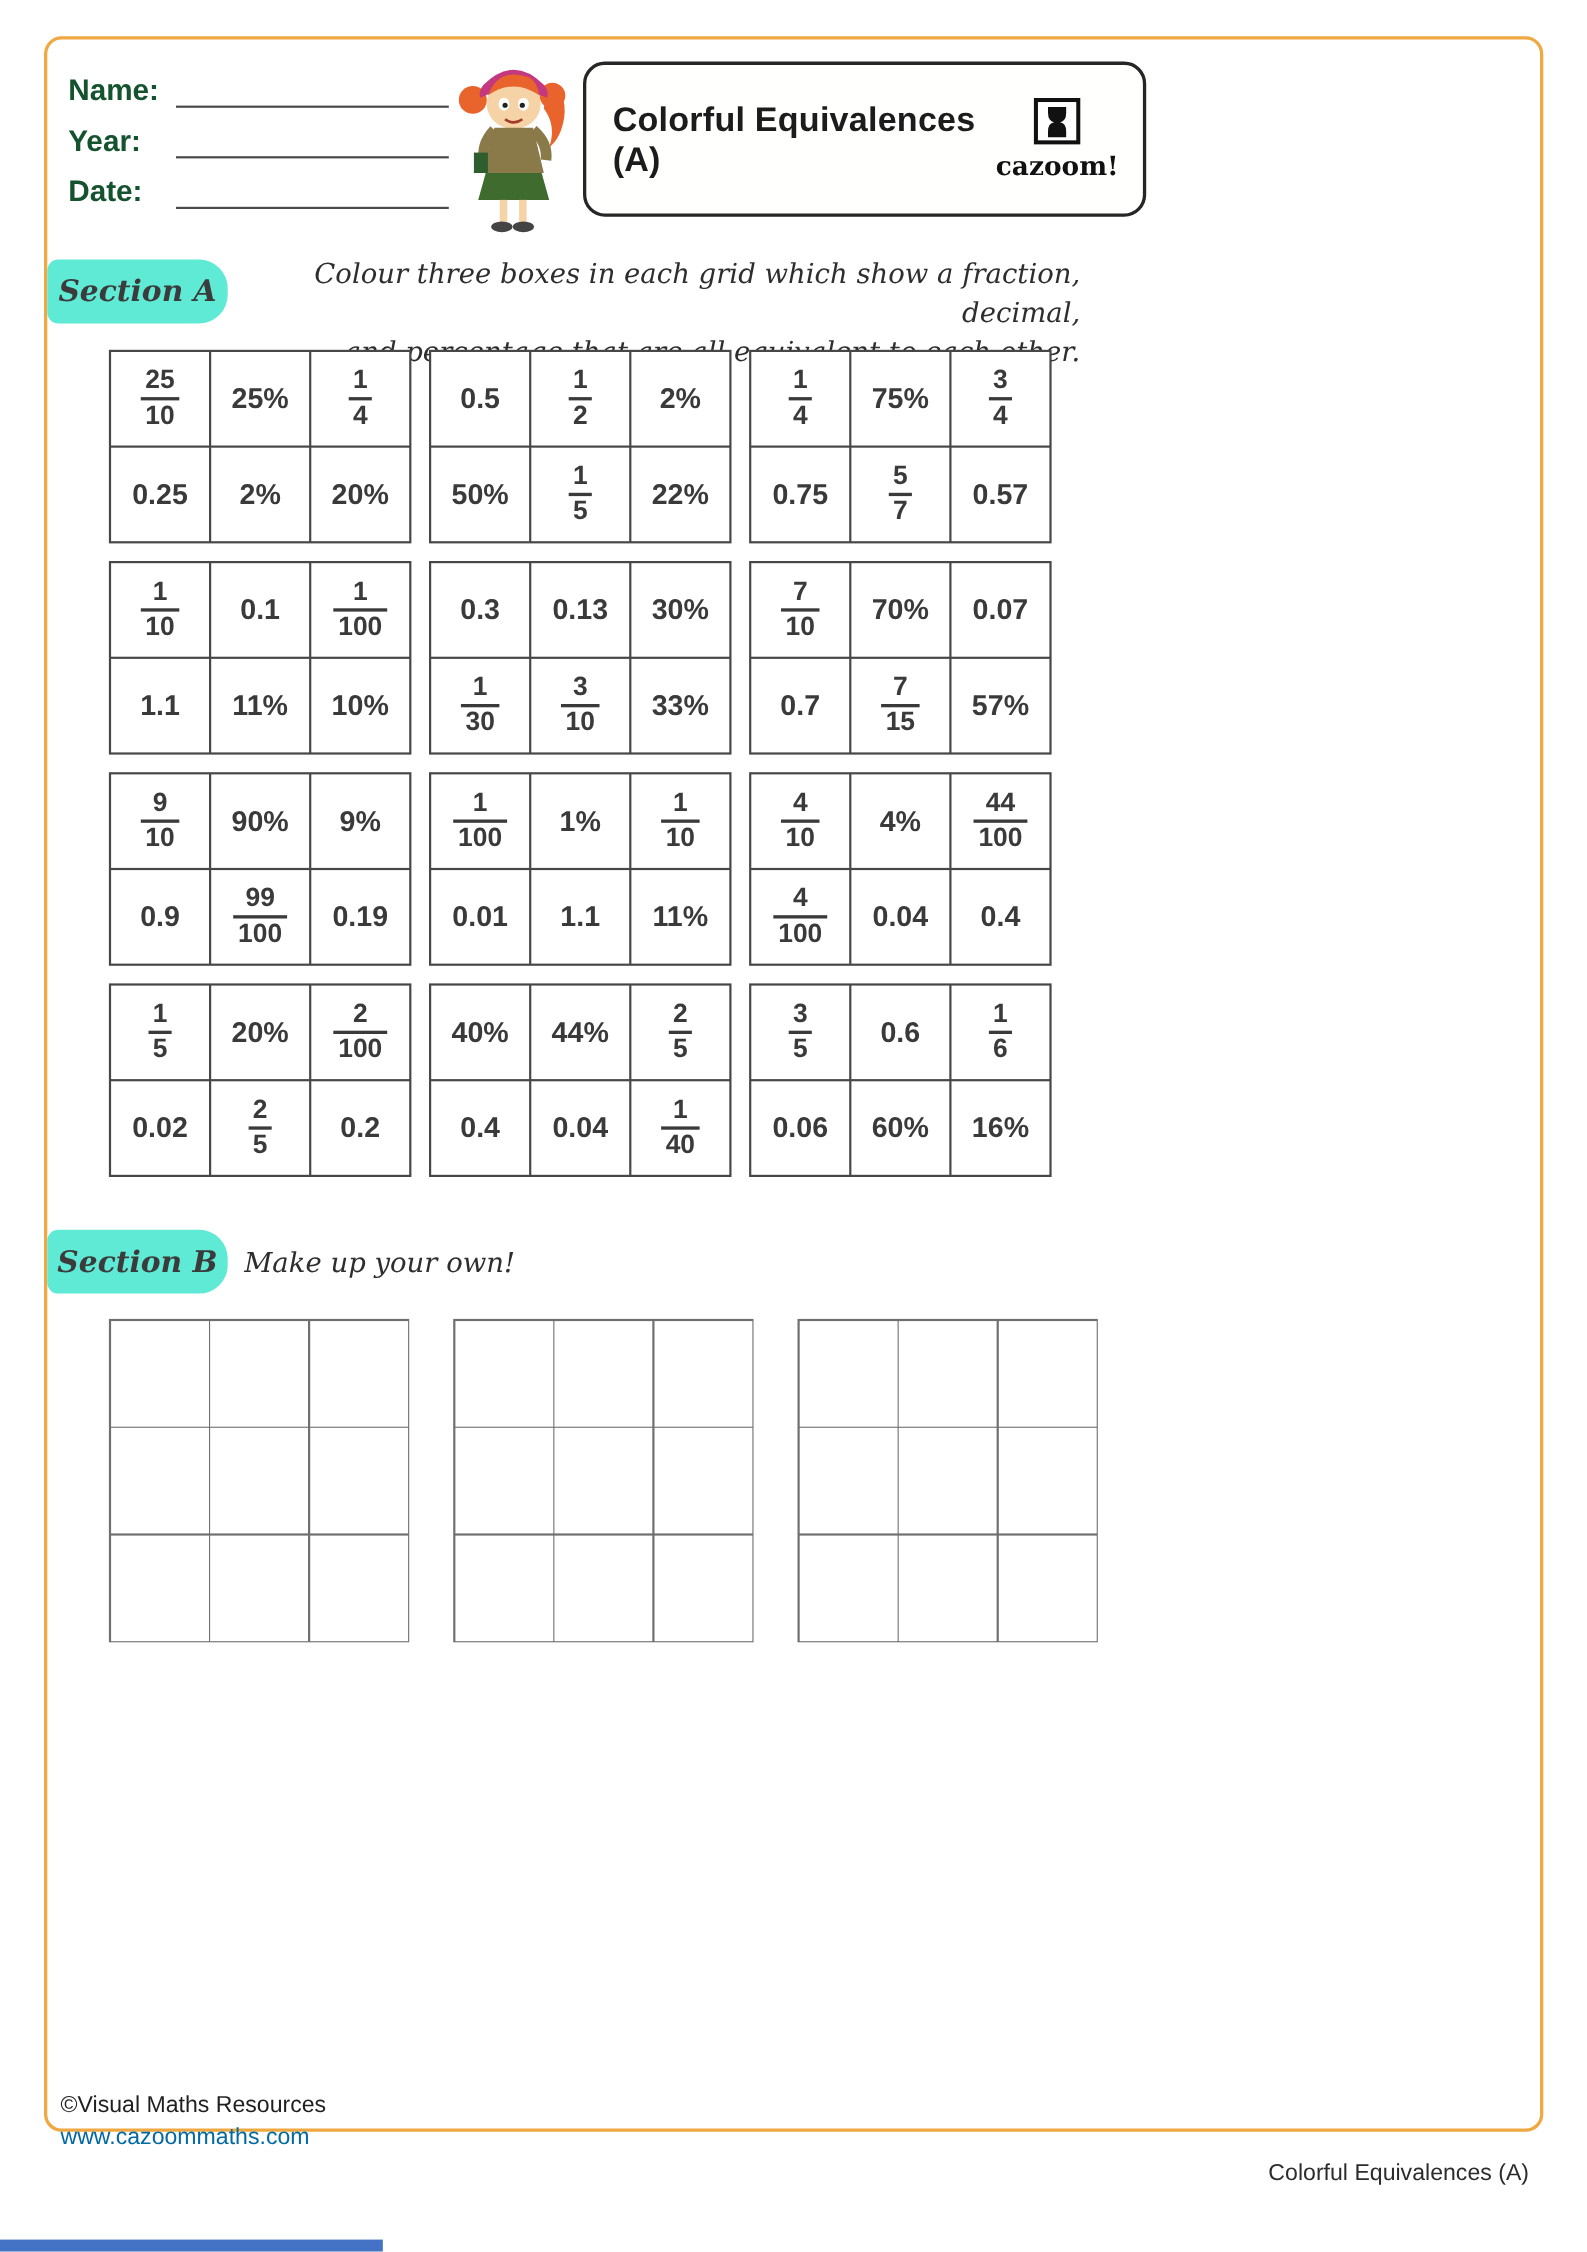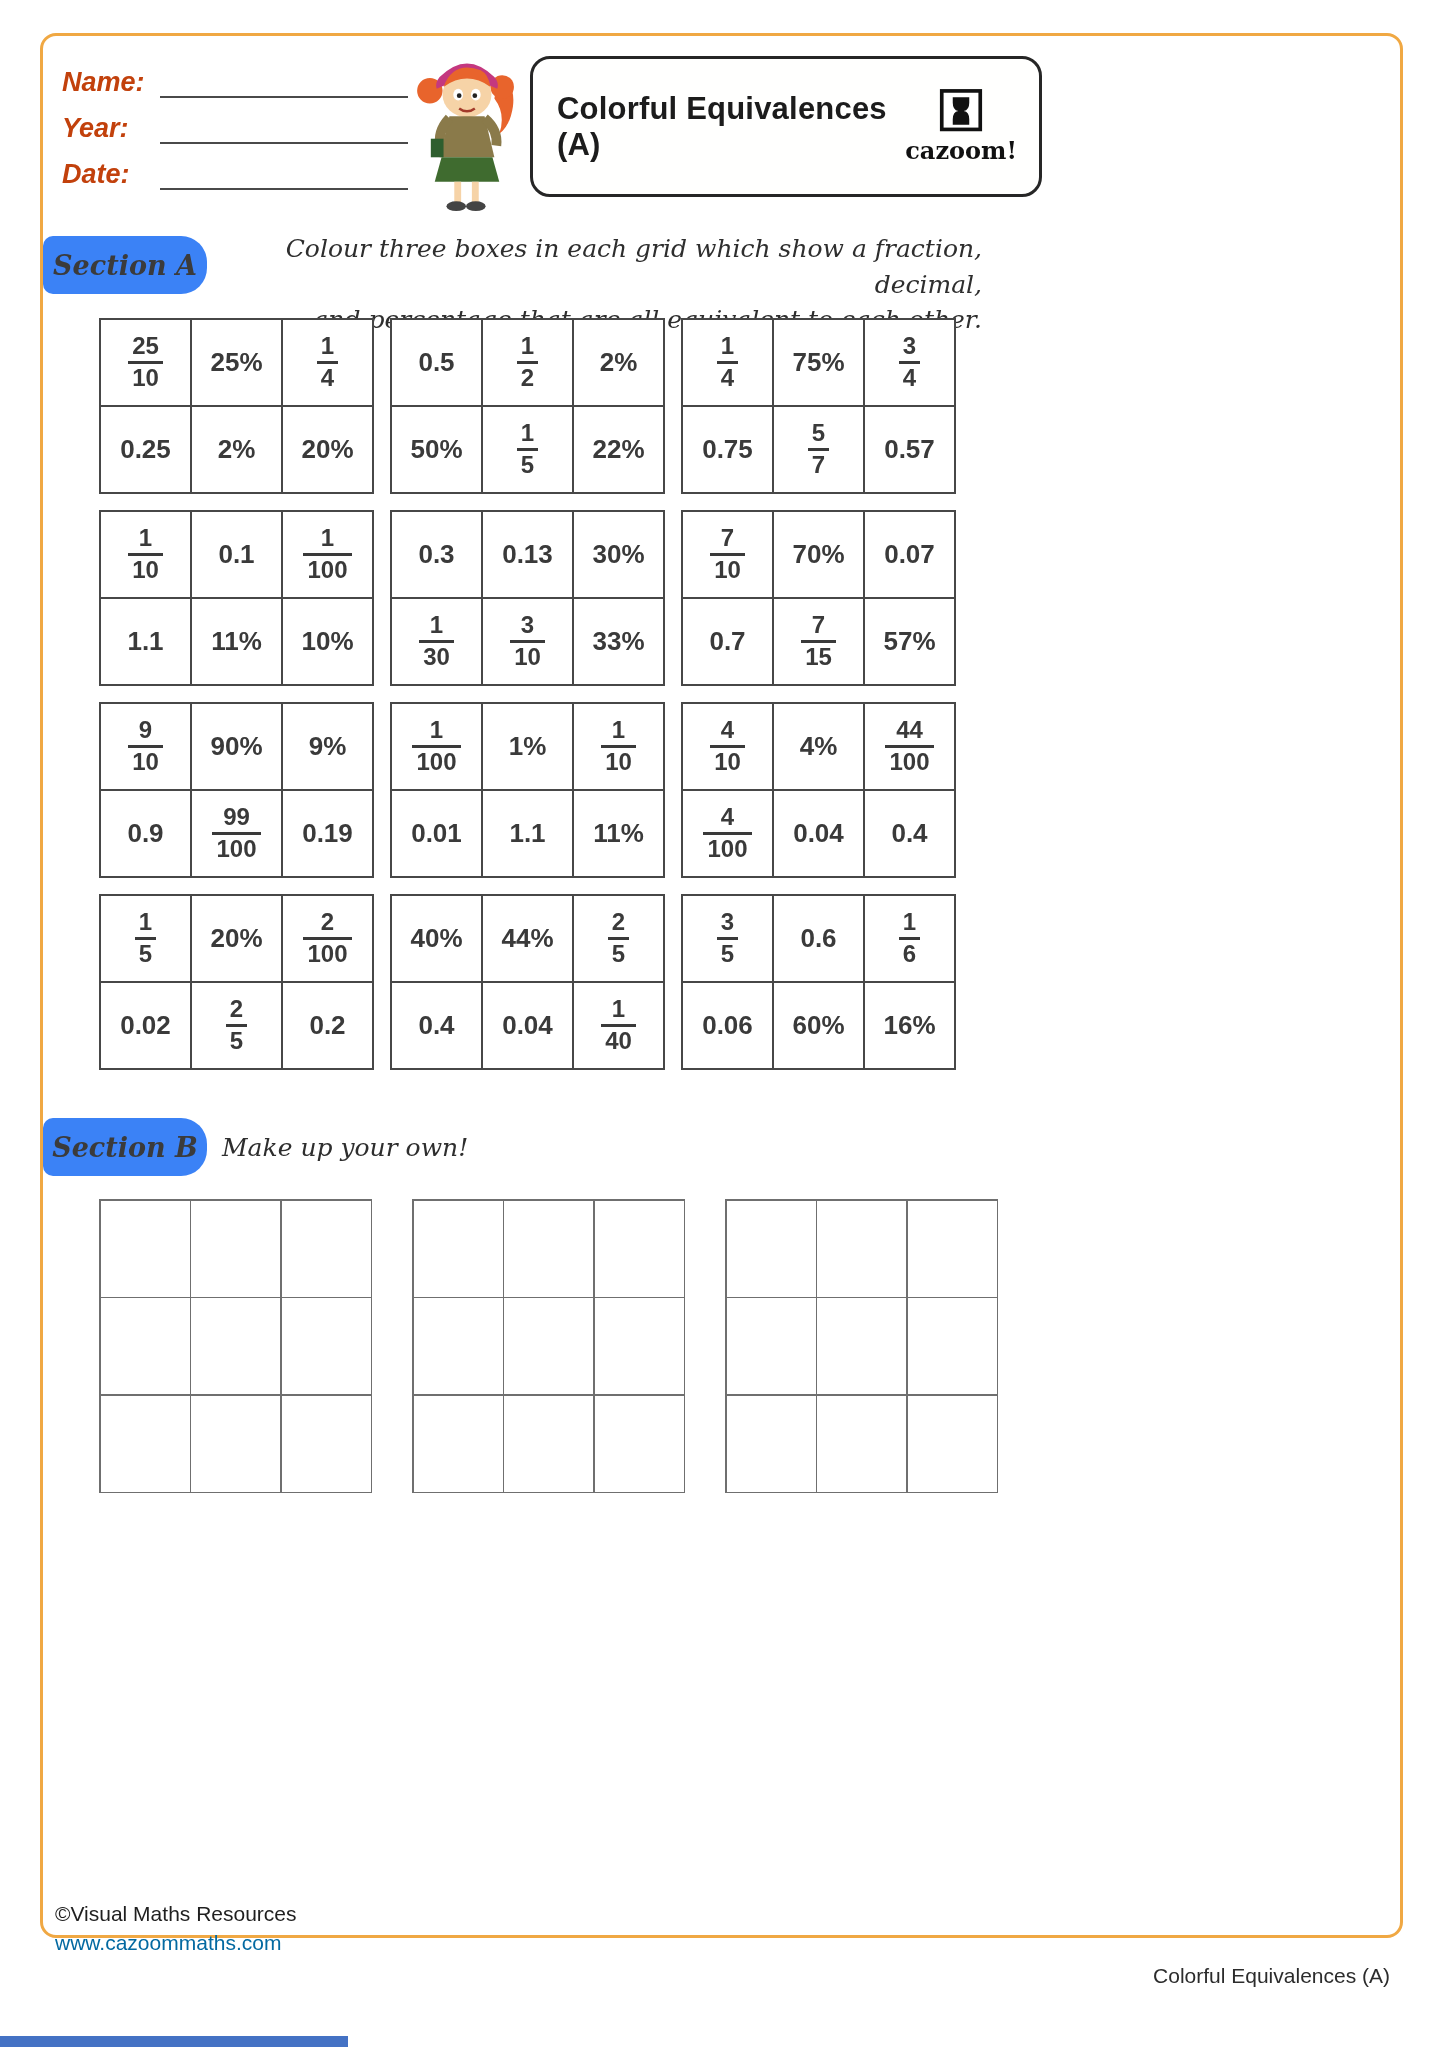--- a/index.html
+++ b/index.html
@@ -13,38 +13,38 @@
   }
   .page-border {
     position:absolute; left:40px; top:33px;
     width:1363px; height:1905px;
     border:3px solid #f0a843;
     border-radius:16px;
   }
   
   .header-fields { position:absolute; left:62px; top:68px; }
   .field-row { display:flex; align-items:flex-end; margin-bottom:16px; height:30px; }
-  .field-label { width:98px; font-weight:bold; font-size:27px; color:#c2410c;font-style:italic; }
+  .field-label { width:98px; font-weight:bold; font-size:27px; color:#14532d; }
   .field-line { display:inline-block; width:248px; height:26px; border-bottom:2.5px solid #4a4a4a; }
   
   .girl { position:absolute; left:408px; top:38px; }
   
   .title-box {
     position:absolute; left:530px; top:56px; width:512px; height:141px;
     border:3px solid #262626; border-radius:20px; background:#fffffe;
     display:flex; align-items:center; justify-content:space-between;
     padding:0 22px 0 24px;
   }
   .page-title { font-size:31px; font-weight:bold; color:#1c1c1c; letter-spacing:0.2px; }
   .logo-block { display:flex; flex-direction:column; align-items:center; }
   .logo-text { font-family:"DejaVu Serif", serif; font-weight:bold; font-size:24px; color:#111; margin-top:1px; }
   
   .section-pill {
     position:absolute; left:43px; width:164px; height:58px;
-    background:#3b82f6; border-radius:10px 26px 26px 10px;
+    background:#5eead4; border-radius:10px 26px 26px 10px;
     display:flex; align-items:center; justify-content:center;
   }
   .section-pill span {
     font-family:"DejaVu Serif", serif; font-style:italic; font-weight:bold;
     font-size:27px; color:#3b3b3b;
   }
   .pill-a { top:236px; }
   .pill-b { top:1118px; }
   .instruction {
     position:absolute; left:222px;

